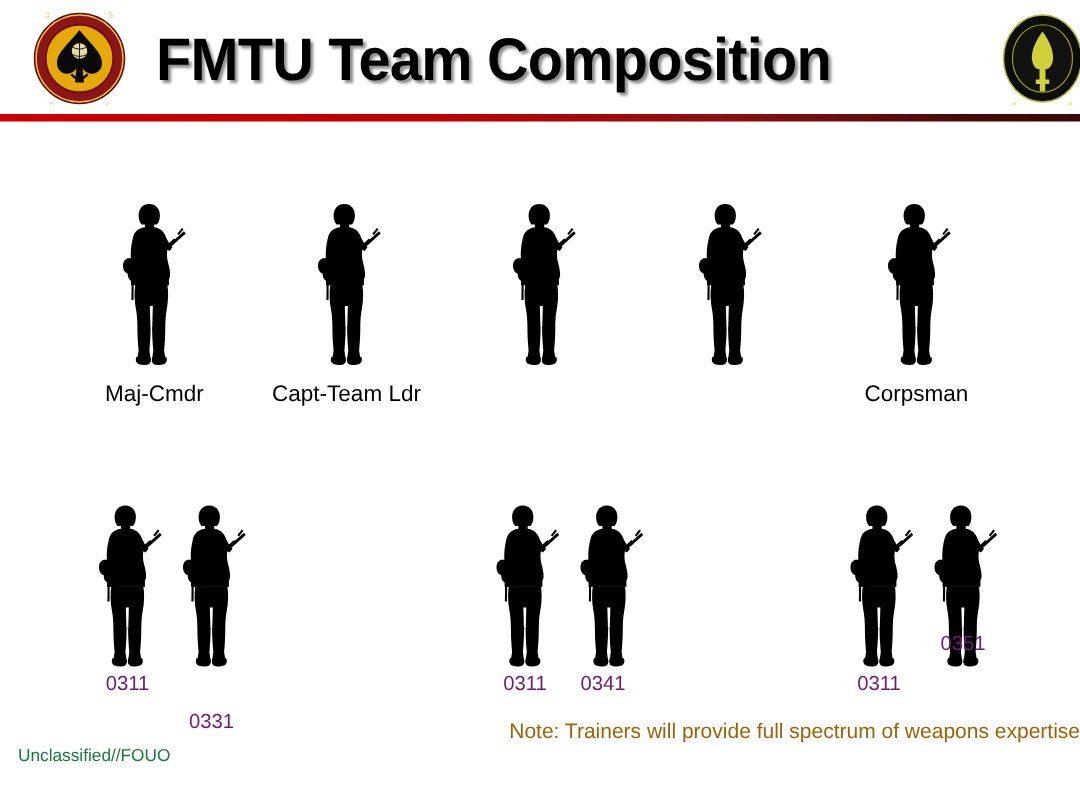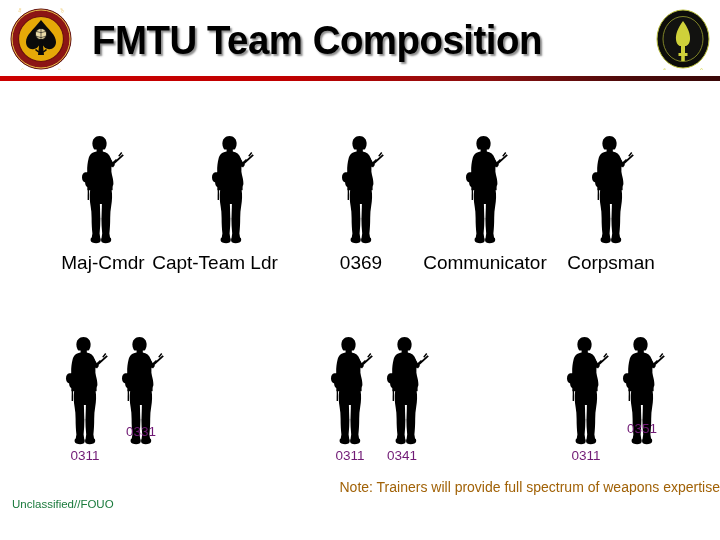--- a/index.html
+++ b/index.html
@@ -12,21 +12,21 @@
     height: 540px;
     position: relative;
     overflow: hidden;
     font-family: "Liberation Sans", sans-serif;
     color: #000000;
   }
 
   
   #header {
     position: absolute;
-    left: 4px; top: 0;
+    left: 16px; top: 0;
     width: 662px;
     height: 72px;
   }
   #logo-left {
     position: absolute;
     left: 6px; top: 8px;
     width: 62px; height: 62px;
   }
   #logo-right {
     position: absolute;
@@ -62,21 +62,21 @@
   .soldier {
     position: absolute;
     width: 46px;
     height: 112px;
   }
   .soldier svg { display: block; width: 100%; height: 100%; }
 
   
   .role-label {
     position: absolute;
-    font-size: 19px;
+    font-size: 15px;
     line-height: 17px;
     text-align: center;
     color: #000000;
     white-space: pre-line;
   }
   .pair-label {
     position: absolute;
     font-size: 13.5px;
     line-height: 17px;
     text-align: center;
@@ -305,21 +305,21 @@
 
       <path d="M13.0 103.8 C 12.2 105.6, 12.4 107.8, 14.4 108.6 C 16.8 109.6, 19.8 109.5, 21.4 108.6
                C 22.6 107.9, 22.8 106.2, 22.3 104.2 Z"></path>
       <path d="M32.8 103.8 C 33.6 105.6, 33.4 107.8, 31.4 108.6 C 29.0 109.6, 26.0 109.5, 24.4 108.6
                C 23.2 107.9, 23.0 106.2, 23.5 104.2 Z"></path>
 
       <path d="M9.8 48.4 L 11.2 48.4 L 11.0 66.0 L 9.6 66.0 Z"></path>
     </g>
   </svg>
 </div>
-    <div class="role-label" style="left: 152px; top: 254px; width: 126px;"><div>Capt-Team Ldr</div></div>
+    <div class="role-label" style="left: 168px; top: 254px; width: 126px;"><div>Capt-Team Ldr</div></div>
     <div class="soldier" style="left: 338px; top: 134px;">
   <svg viewBox="0 0 46 112" preserveAspectRatio="xMidYMid meet">
     <g fill="#000000">
 
       <path d="M21.5 2 C 17.2 2, 14.4 5.2, 14.4 9.6 C 14.4 12.4, 15.3 14.4, 16.4 15.6
                L 26.6 15.6 C 27.7 14.4, 28.6 12.4, 28.6 9.6 C 28.6 5.2, 25.8 2, 21.5 2 Z"></path>
 
       <rect x="18.6" y="14.8" width="6.2" height="3.6"></rect>
 
       <path d="M19 17.5
@@ -382,21 +382,21 @@
 
       <path d="M13.0 103.8 C 12.2 105.6, 12.4 107.8, 14.4 108.6 C 16.8 109.6, 19.8 109.5, 21.4 108.6
                C 22.6 107.9, 22.8 106.2, 22.3 104.2 Z"></path>
       <path d="M32.8 103.8 C 33.6 105.6, 33.4 107.8, 31.4 108.6 C 29.0 109.6, 26.0 109.5, 24.4 108.6
                C 23.2 107.9, 23.0 106.2, 23.5 104.2 Z"></path>
 
       <path d="M9.8 48.4 L 11.2 48.4 L 11.0 66.0 L 9.6 66.0 Z"></path>
     </g>
   </svg>
 </div>
-    <div class="role-label" style="left: 298px; top: 254px; width: 126px;"><div>0369</div></div>
+    <div class="role-label" style="left: 298px; top: 254px; width: 126px;"></div>
     <div class="soldier" style="left: 462px; top: 134px;">
   <svg viewBox="0 0 46 112" preserveAspectRatio="xMidYMid meet">
     <g fill="#000000">
 
       <path d="M21.5 2 C 17.2 2, 14.4 5.2, 14.4 9.6 C 14.4 12.4, 15.3 14.4, 16.4 15.6
                L 26.6 15.6 C 27.7 14.4, 28.6 12.4, 28.6 9.6 C 28.6 5.2, 25.8 2, 21.5 2 Z"></path>
 
       <rect x="18.6" y="14.8" width="6.2" height="3.6"></rect>
 
       <path d="M19 17.5
@@ -459,21 +459,21 @@
 
       <path d="M13.0 103.8 C 12.2 105.6, 12.4 107.8, 14.4 108.6 C 16.8 109.6, 19.8 109.5, 21.4 108.6
                C 22.6 107.9, 22.8 106.2, 22.3 104.2 Z"></path>
       <path d="M32.8 103.8 C 33.6 105.6, 33.4 107.8, 31.4 108.6 C 29.0 109.6, 26.0 109.5, 24.4 108.6
                C 23.2 107.9, 23.0 106.2, 23.5 104.2 Z"></path>
 
       <path d="M9.8 48.4 L 11.2 48.4 L 11.0 66.0 L 9.6 66.0 Z"></path>
     </g>
   </svg>
 </div>
-    <div class="role-label" style="left: 422px; top: 254px; width: 126px;"><div>Communicator</div></div>
+    <div class="role-label" style="left: 422px; top: 254px; width: 126px;"></div>
     <div class="soldier" style="left: 588px; top: 134px;">
   <svg viewBox="0 0 46 112" preserveAspectRatio="xMidYMid meet">
     <g fill="#000000">
 
       <path d="M21.5 2 C 17.2 2, 14.4 5.2, 14.4 9.6 C 14.4 12.4, 15.3 14.4, 16.4 15.6
                L 26.6 15.6 C 27.7 14.4, 28.6 12.4, 28.6 9.6 C 28.6 5.2, 25.8 2, 21.5 2 Z"></path>
 
       <rect x="18.6" y="14.8" width="6.2" height="3.6"></rect>
 
       <path d="M19 17.5
@@ -690,21 +690,21 @@
       <path d="M13.0 103.8 C 12.2 105.6, 12.4 107.8, 14.4 108.6 C 16.8 109.6, 19.8 109.5, 21.4 108.6
                C 22.6 107.9, 22.8 106.2, 22.3 104.2 Z"></path>
       <path d="M32.8 103.8 C 33.6 105.6, 33.4 107.8, 31.4 108.6 C 29.0 109.6, 26.0 109.5, 24.4 108.6
                C 23.2 107.9, 23.0 106.2, 23.5 104.2 Z"></path>
 
       <path d="M9.8 48.4 L 11.2 48.4 L 11.0 66.0 L 9.6 66.0 Z"></path>
     </g>
   </svg>
 </div>
     <div class="pair-label" style="left: 60px; top: 447px; width: 50px;">0311</div>
-    <div class="pair-label" style="left: 116px; top: 423px; width: 50px;">0331</div>
+    <div class="pair-label" style="left: 116px; top: 472px; width: 50px;">0331</div>
     <div class="soldier" style="left: 327px; top: 335px;">
   <svg viewBox="0 0 46 112" preserveAspectRatio="xMidYMid meet">
     <g fill="#000000">
 
       <path d="M21.5 2 C 17.2 2, 14.4 5.2, 14.4 9.6 C 14.4 12.4, 15.3 14.4, 16.4 15.6
                L 26.6 15.6 C 27.7 14.4, 28.6 12.4, 28.6 9.6 C 28.6 5.2, 25.8 2, 21.5 2 Z"></path>
 
       <rect x="18.6" y="14.8" width="6.2" height="3.6"></rect>
 
       <path d="M19 17.5

